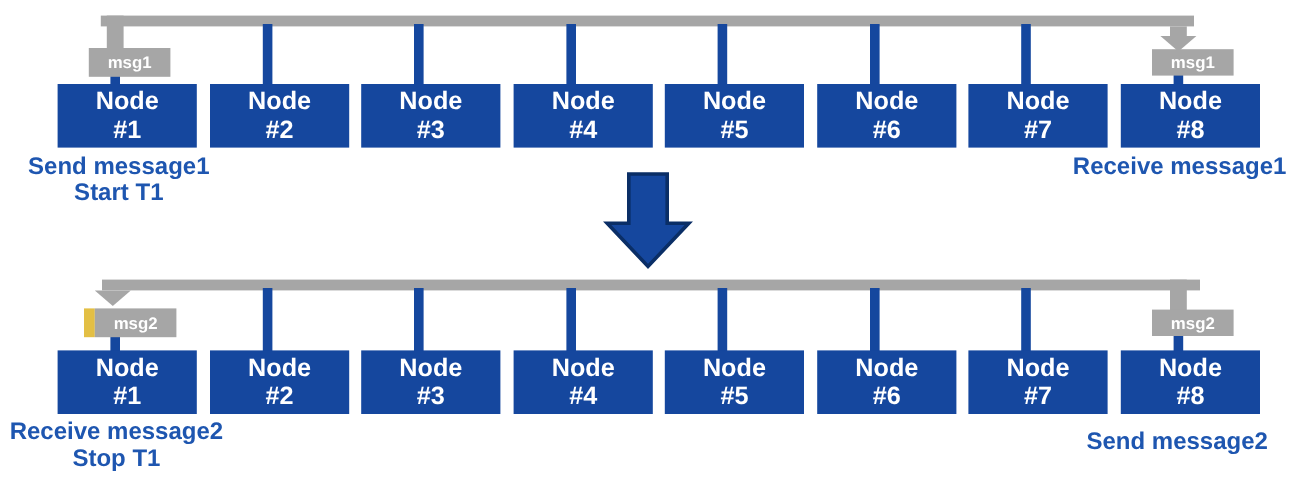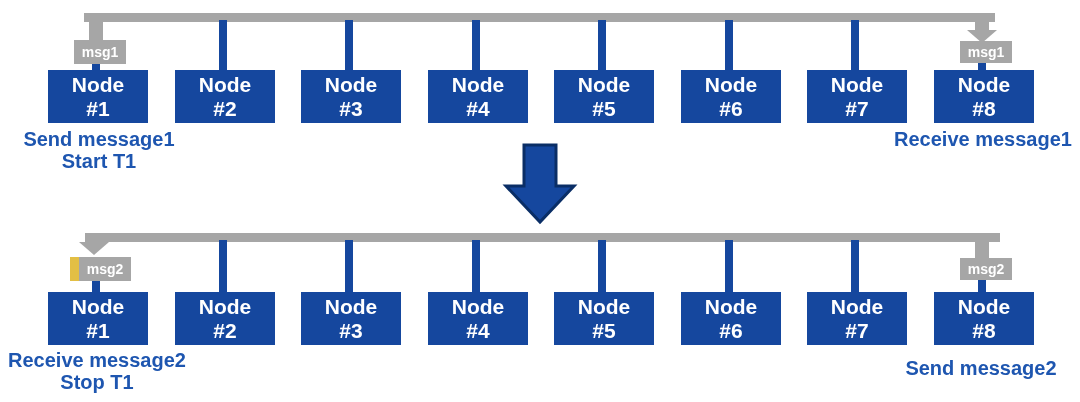--- a/index.html
+++ b/index.html
@@ -1,24 +1,24 @@
 <!DOCTYPE html>
 <html><head>
 <meta charset="utf-8">
 <style>
   html,body{margin:0;padding:0;background:#fff;font-family:"Liberation Sans",sans-serif;}
   #canvas{position:relative;width:1080px;height:402px;background:#ffffff;overflow:hidden;}
   .abs{position:absolute;}
   .bus{background:#a6a6a6;}
   .stem-gray{background:#a6a6a6;}
   .stem-blue{background:#15479e;z-index:1;}
-  .node-box{width:100px;height:53px;background:#15479e;color:#ffffff;font-weight:bold;
+  .node-box{width:116px;height:53px;background:#15479e;color:#ffffff;font-weight:bold;
             font-size:21px;line-height:24px;text-align:center;padding-top:3px;
             box-sizing:border-box;z-index:2;}
-  .msg-label{width:52px;height:24px;background:#a6a6a6;color:#ffffff;font-weight:bold;
+  .msg-label{width:68px;height:24px;background:#a6a6a6;color:#ffffff;font-weight:bold;
              font-size:14px;line-height:24px;text-align:center;z-index:3;}
   .msg-flex{display:flex;z-index:3;}
   .gold{width:9px;height:24px;background:#e3bf44;}
   .arrowhead-down{width:0;height:0;border-left:15px solid transparent;
                   border-right:15px solid transparent;border-top:13px solid #a6a6a6;z-index:2;}
   .caption{color:#1e56b0;font-weight:bold;font-size:20px;line-height:22px;text-align:center;width:210px;}
 </style>
 </head>
 <body>
 

